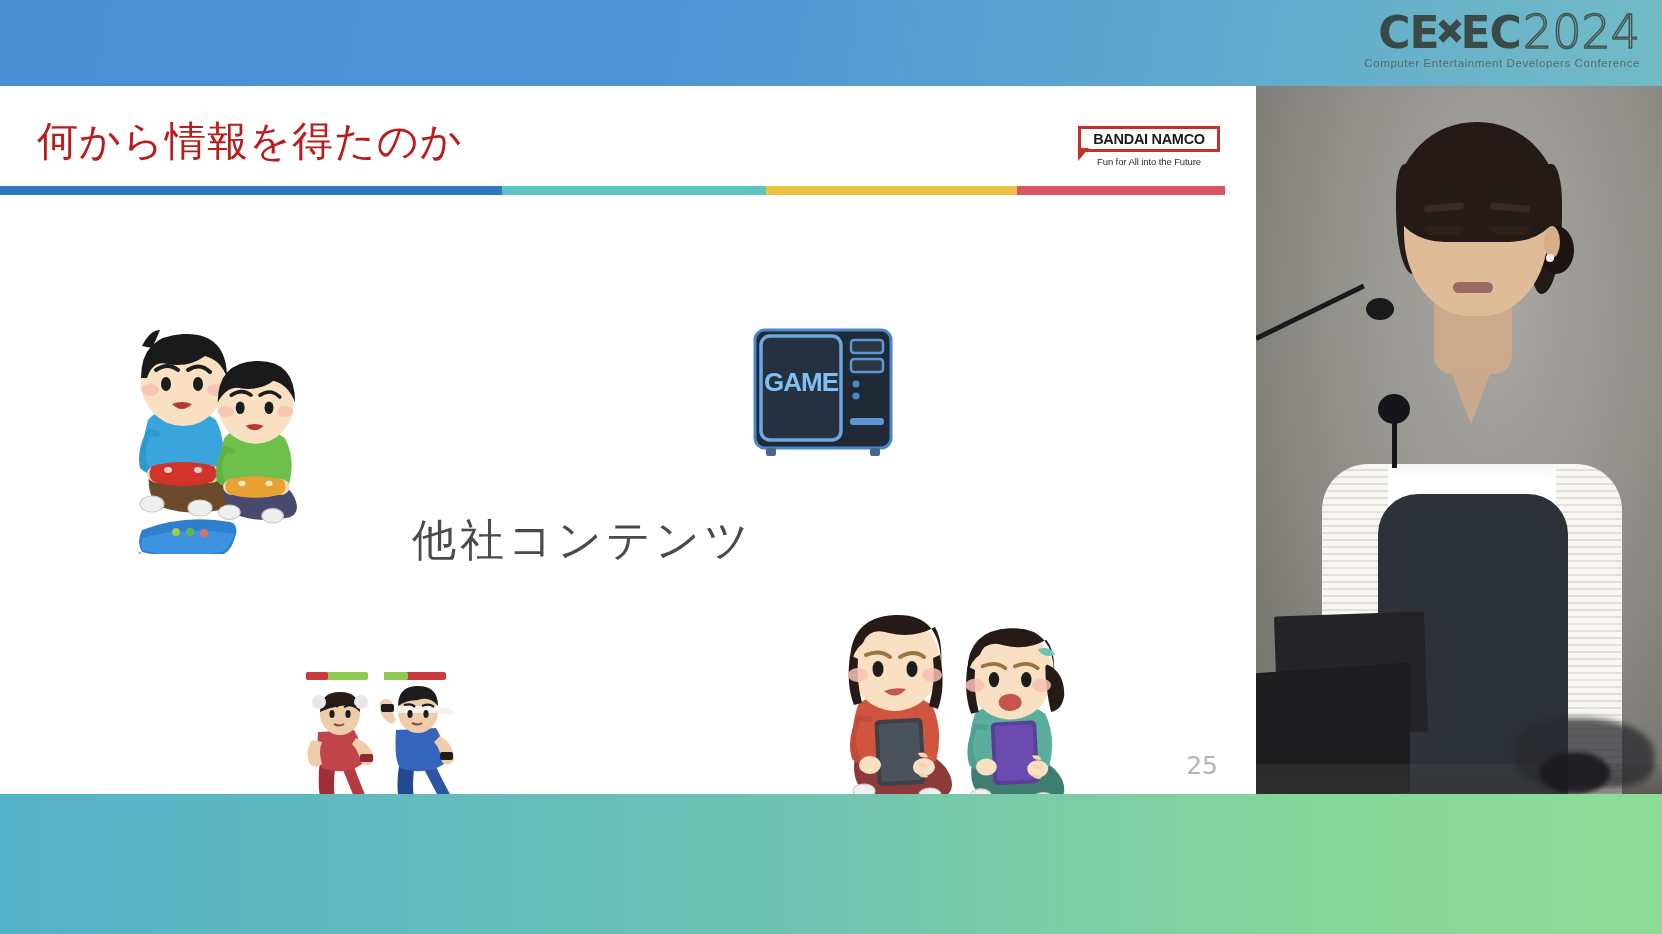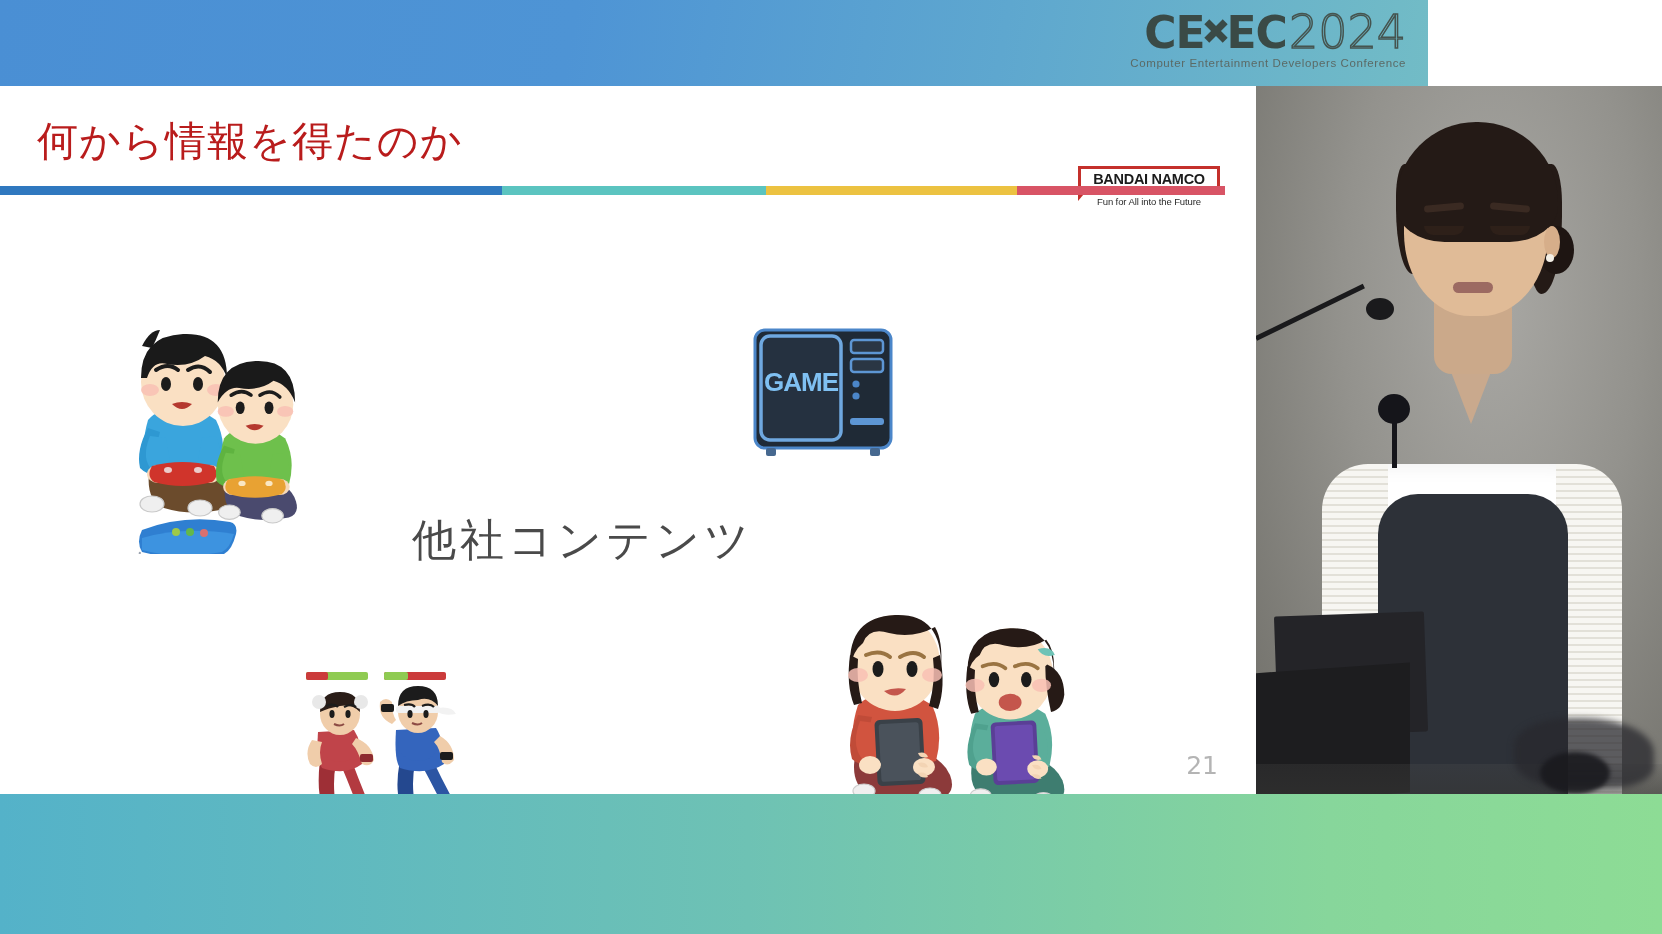--- a/index.html
+++ b/index.html
@@ -6,21 +6,21 @@
   html, body {
     width: 1662px; height: 934px;
     background: #ffffff;
     font-family: "Liberation Sans", "DejaVu Sans", sans-serif;
     overflow: hidden;
   }
   #stage { position: relative; width: 1662px; height: 934px; background: #fff; }
 
   
   .top-banner {
-    position: absolute; left: 0; top: 0; width: 1428px; height: 86px;
+    position: absolute; left: 0; top: 0; width: 1662px; height: 86px;
     background: linear-gradient(100deg, #4a8fd4 0%, #4e94d5 40%, #5ea7cf 70%, #72bcc6 100%);
   }
   .cedec-logo {
     position: absolute; right: 22px; top: 9px;
     text-align: right; line-height: 1;
     user-select: none;
   }
   .cedec-main {
     font-size: 44px; font-weight: bold; letter-spacing: -1px;
     color: #3b4a47; font-family: "DejaVu Sans", sans-serif;
@@ -76,21 +76,21 @@
   .seg-blue   { width: 41%;  background: #2f78bf; }
   .seg-teal   { width: 21.5%; background: #5bc4c0; }
   .seg-yellow { width: 20.5%; background: #ecc241; }
   .seg-red    { width: 17%;  background: #d85465; }
 
   
   .bn-logo { position: absolute; right: 36px; top: 40px; width: 142px; }
   .bn-box {
     position: relative;
     border: 3px solid #c4302b; background: #fff;
-    padding: 3px 6px 2px 6px; text-align: center; margin-top: 40px;
+    padding: 3px 6px 2px 6px; text-align: center;
   }
   .bn-box-text {
     font-size: 14.5px; font-weight: bold; color: #1b1b1b;
     letter-spacing: -0.3px; line-height: 1.05; white-space: nowrap;
     font-family: "Liberation Sans", sans-serif;
   }
   .bn-tail {
     position: absolute; left: -3px; bottom: -12px;
     width: 0; height: 0;
     border-left: 11px solid #c4302b;
@@ -461,21 +461,21 @@
         <ellipse cx="40" cy="68" rx="5.5" ry="8" fill="#1c1c1c"></ellipse>
         <ellipse cx="74" cy="68" rx="5.5" ry="8" fill="#1c1c1c"></ellipse>
         <path d="M28 54 q14 -6 24 2" stroke="#9a7442" stroke-width="4" fill="none" stroke-linecap="round"></path>
         <path d="M62 54 q14 -6 24 2" stroke="#9a7442" stroke-width="4" fill="none" stroke-linecap="round"></path>
         <ellipse cx="57" cy="92" rx="12" ry="9" fill="#c4564c"></ellipse>
       </g>
     </svg>
 
     <div class="center-label">他社コンテンツ</div>
 
-    <div class="page-no">21</div>
+    <div class="page-no">25</div>
   </div>
 
   <div class="video-panel">
     <div class="video-inner">
       <div class="vid-bg"></div>
 
       <div class="spk-body"></div>
       <div class="spk-vest-l"></div>
       <div class="spk-vest-r"></div>
       <div class="spk-shirt"></div>

